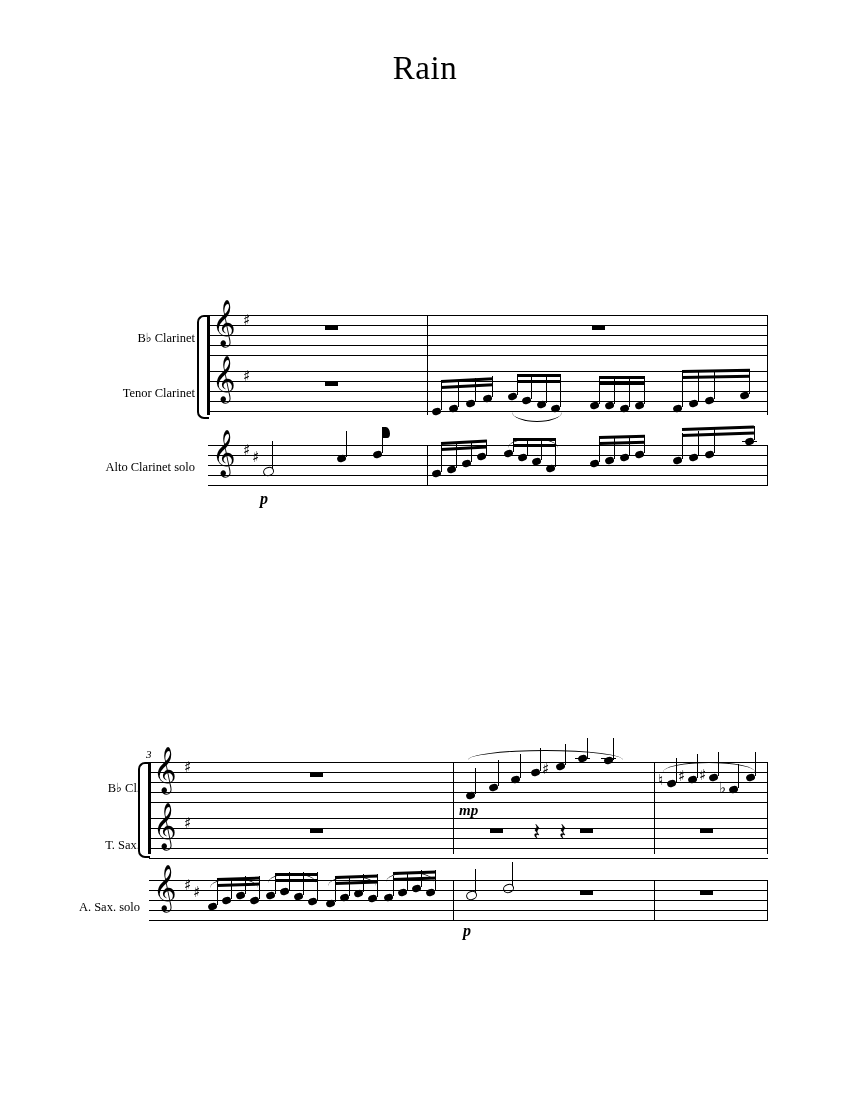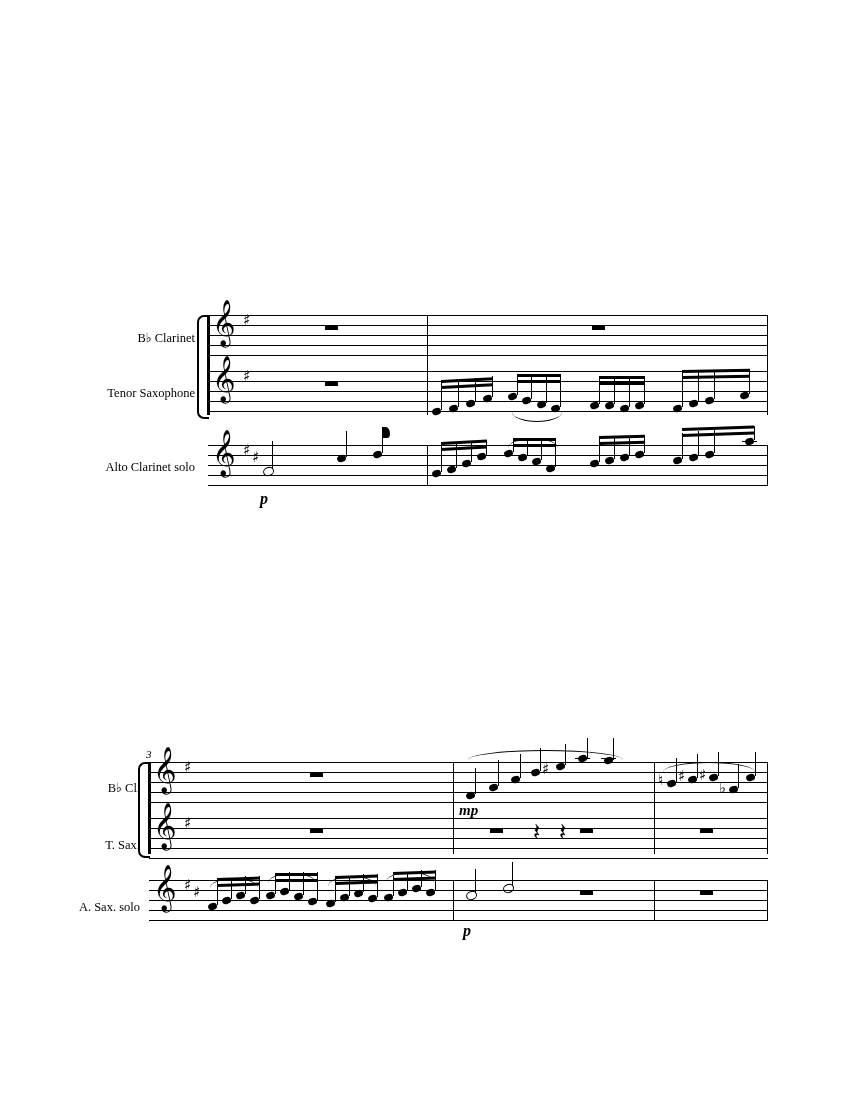--- a/index.html
+++ b/index.html
@@ -166,25 +166,26 @@
     height: 11px;
     background: #000;
     border-radius: 0 60% 40% 0;
   }
 </style>
 </head>
 <body>
 
 <div class="page">
 
+  <div class="title">Rain</div>
 
   <div class="system sys1">
 
     <div class="instr-label" style="top:180px; left:20px; width:175px;">B♭ Clarinet</div>
-    <div class="instr-label" style="top:236px; left:20px; width:175px;">Tenor Saxophone</div>
+    <div class="instr-label" style="top:236px; left:20px; width:175px;">Tenor Clarinet</div>
     <div class="instr-label" style="top:310px; left:20px; width:175px;">Alto Clarinet solo</div>
 
     <div class="brace" style="top:165px; left:197px; height:100px;"></div>
     <div class="sysbar" style="top:165px; left:207px; height:100px;"></div>
 
     <div class="staff" style="top:165px; left:208px; width:560px;">
       <div class="line"></div>
         <div class="line"></div>
         <div class="line"></div>
         <div class="line"></div>

